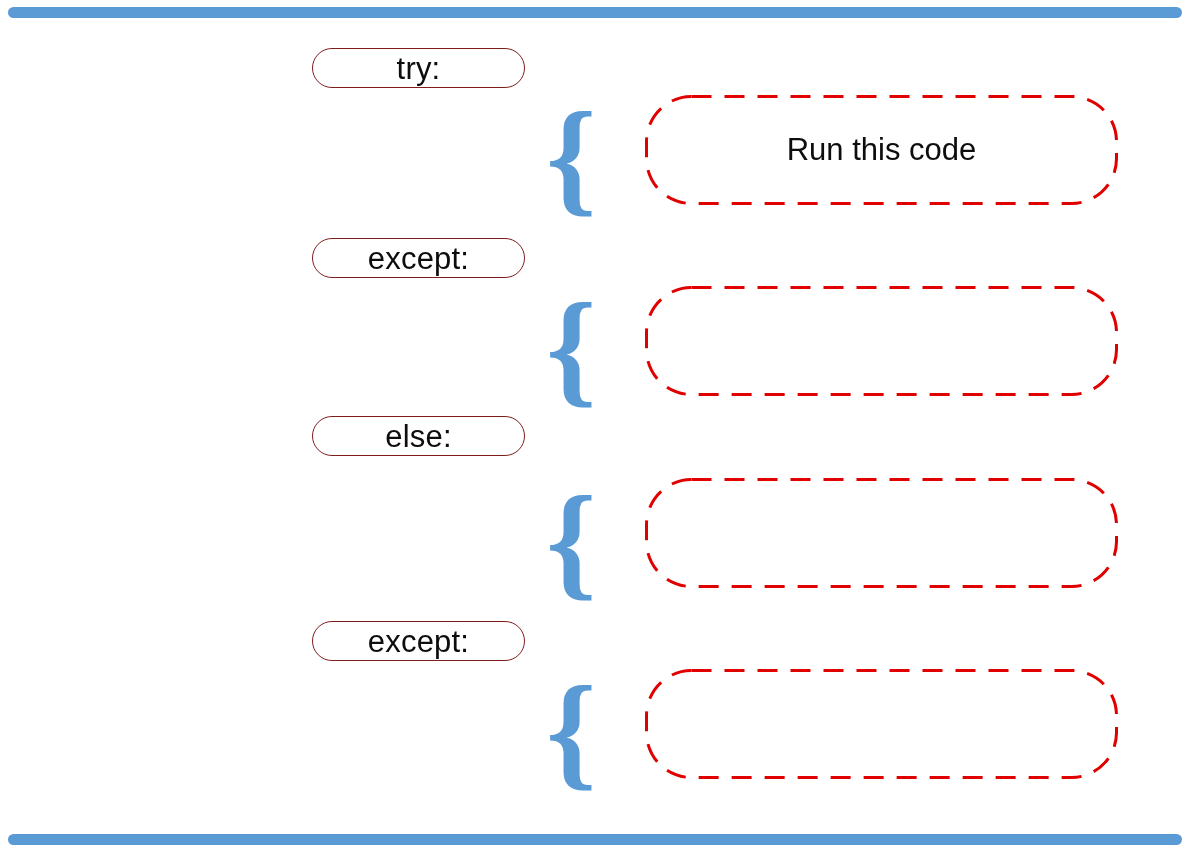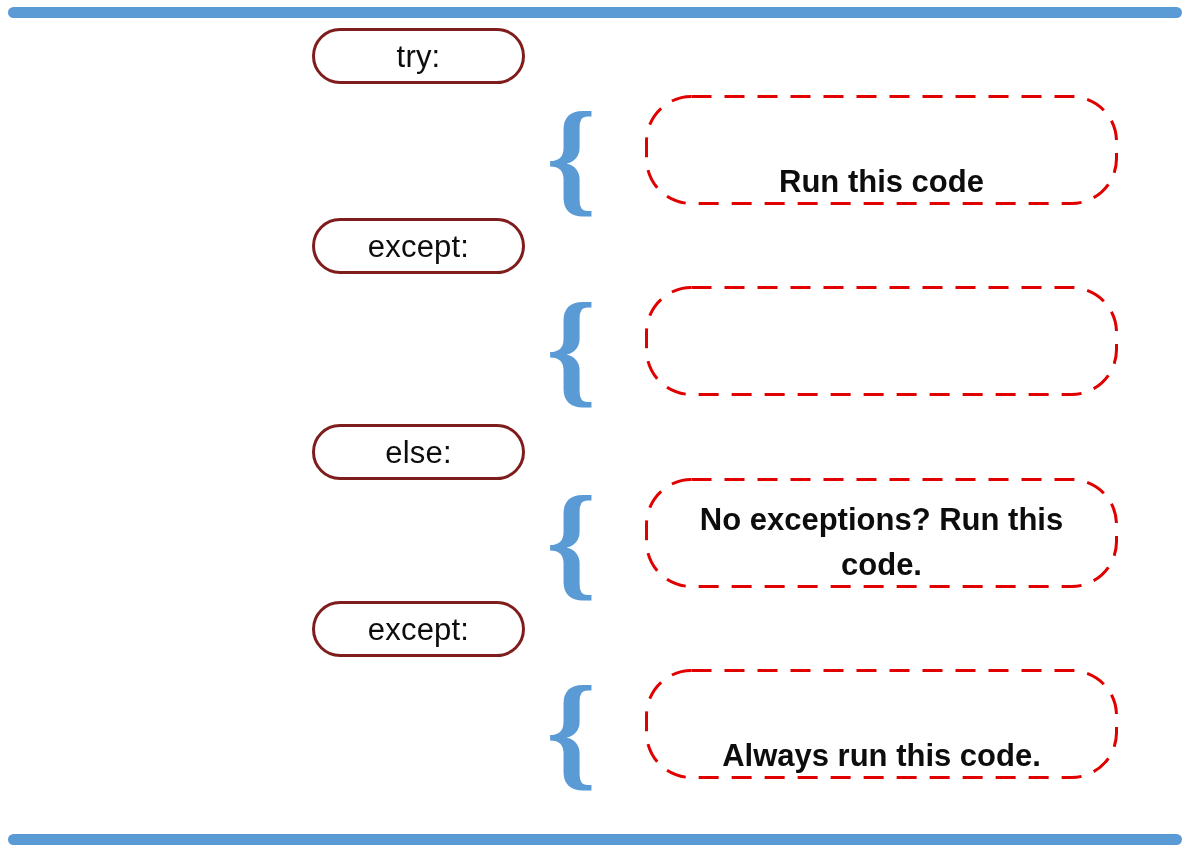--- a/index.html
+++ b/index.html
@@ -32,28 +32,29 @@
     border-radius: 6px;
   }
   .rule-top    { top: 7px; }
   .rule-bottom { top: 834px; }
 
   
   .pill {
     position: absolute;
     left: 312px;
     width: 213px;
-    height: 56px;
+    height: 40px;
     box-sizing: border-box;
-    border: 3px solid #7f1d1d;
+    border: 1px solid #7f1d1d;
     border-radius: 28px;
     background: #ffffff;
     display: flex;
     align-items: center;
     justify-content: center;
+    margin-top: 20px;
   }
   .pill-label {
     font-size: 31px;
     color: #0d0d0d;
     line-height: 1;
     letter-spacing: 0.2px;
     white-space: nowrap;
   }
 
   
@@ -69,24 +70,23 @@
     user-select: none;
   }
 
   
   .callout {
     position: absolute;
     left: 645px;
     width: 473px;
     box-sizing: border-box;
     display: flex;
-    align-items: flex-end;
+    align-items: center;
     justify-content: center;
     text-align: center;
-    font-weight: bold;
   }
   .callout-border {
     position: absolute;
     inset: 0;
     pointer-events: none;
   }
   .callout-border rect {
     fill: none;
     stroke: #E00000;
     stroke-width: 3;
@@ -104,21 +104,21 @@
 
   
   .row-try   .pill    { top: 28px; }
   .row-try   .brace   { top: 92px;  font-size: 128px; }
   .row-try   .callout { top: 95px;  height: 110px; }
 
   .row-except .pill    { top: 218px; }
   .row-except .brace   { top: 283px; font-size: 128px; }
   .row-except .callout { top: 286px; height: 110px; }
 
-  .row-else  .pill    { top: 424px; text-align: center; }
+  .row-else  .pill    { top: 396px; text-align: center; }
   .row-else  .brace   { top: 476px; font-size: 128px; }
   .row-else  .callout { top: 478px; height: 110px; }
 
   .row-finally .pill    { top: 601px; }
   .row-finally .brace   { top: 666px; font-size: 128px; }
   .row-finally .callout { top: 669px; height: 110px; }
 </style>
 </head>
 <body>
 
@@ -153,32 +153,30 @@
 
   <div class="row row-else">
     <div class="pill">
       <span class="pill-label">else:</span>
     </div>
     <div class="brace">{</div>
     <div class="callout">
       <svg class="callout-border" viewBox="0 0 473 110" preserveAspectRatio="none">
         <rect x="1.5" y="1.5" width="470" height="107" rx="45" ry="45"></rect>
       </svg>
-      <span class="callout-text">No exceptions? Run this code.</span>
     </div>
   </div>
 
   <div class="row row-finally">
     <div class="pill">
       <span class="pill-label">except:</span>
     </div>
     <div class="brace">{</div>
     <div class="callout">
       <svg class="callout-border" viewBox="0 0 473 110" preserveAspectRatio="none">
         <rect x="1.5" y="1.5" width="470" height="107" rx="45" ry="45"></rect>
       </svg>
-      <span class="callout-text">Always run this code.</span>
     </div>
   </div>
 
   <div class="rule rule-bottom"></div>
 
 </div>
 
 </body></html>

